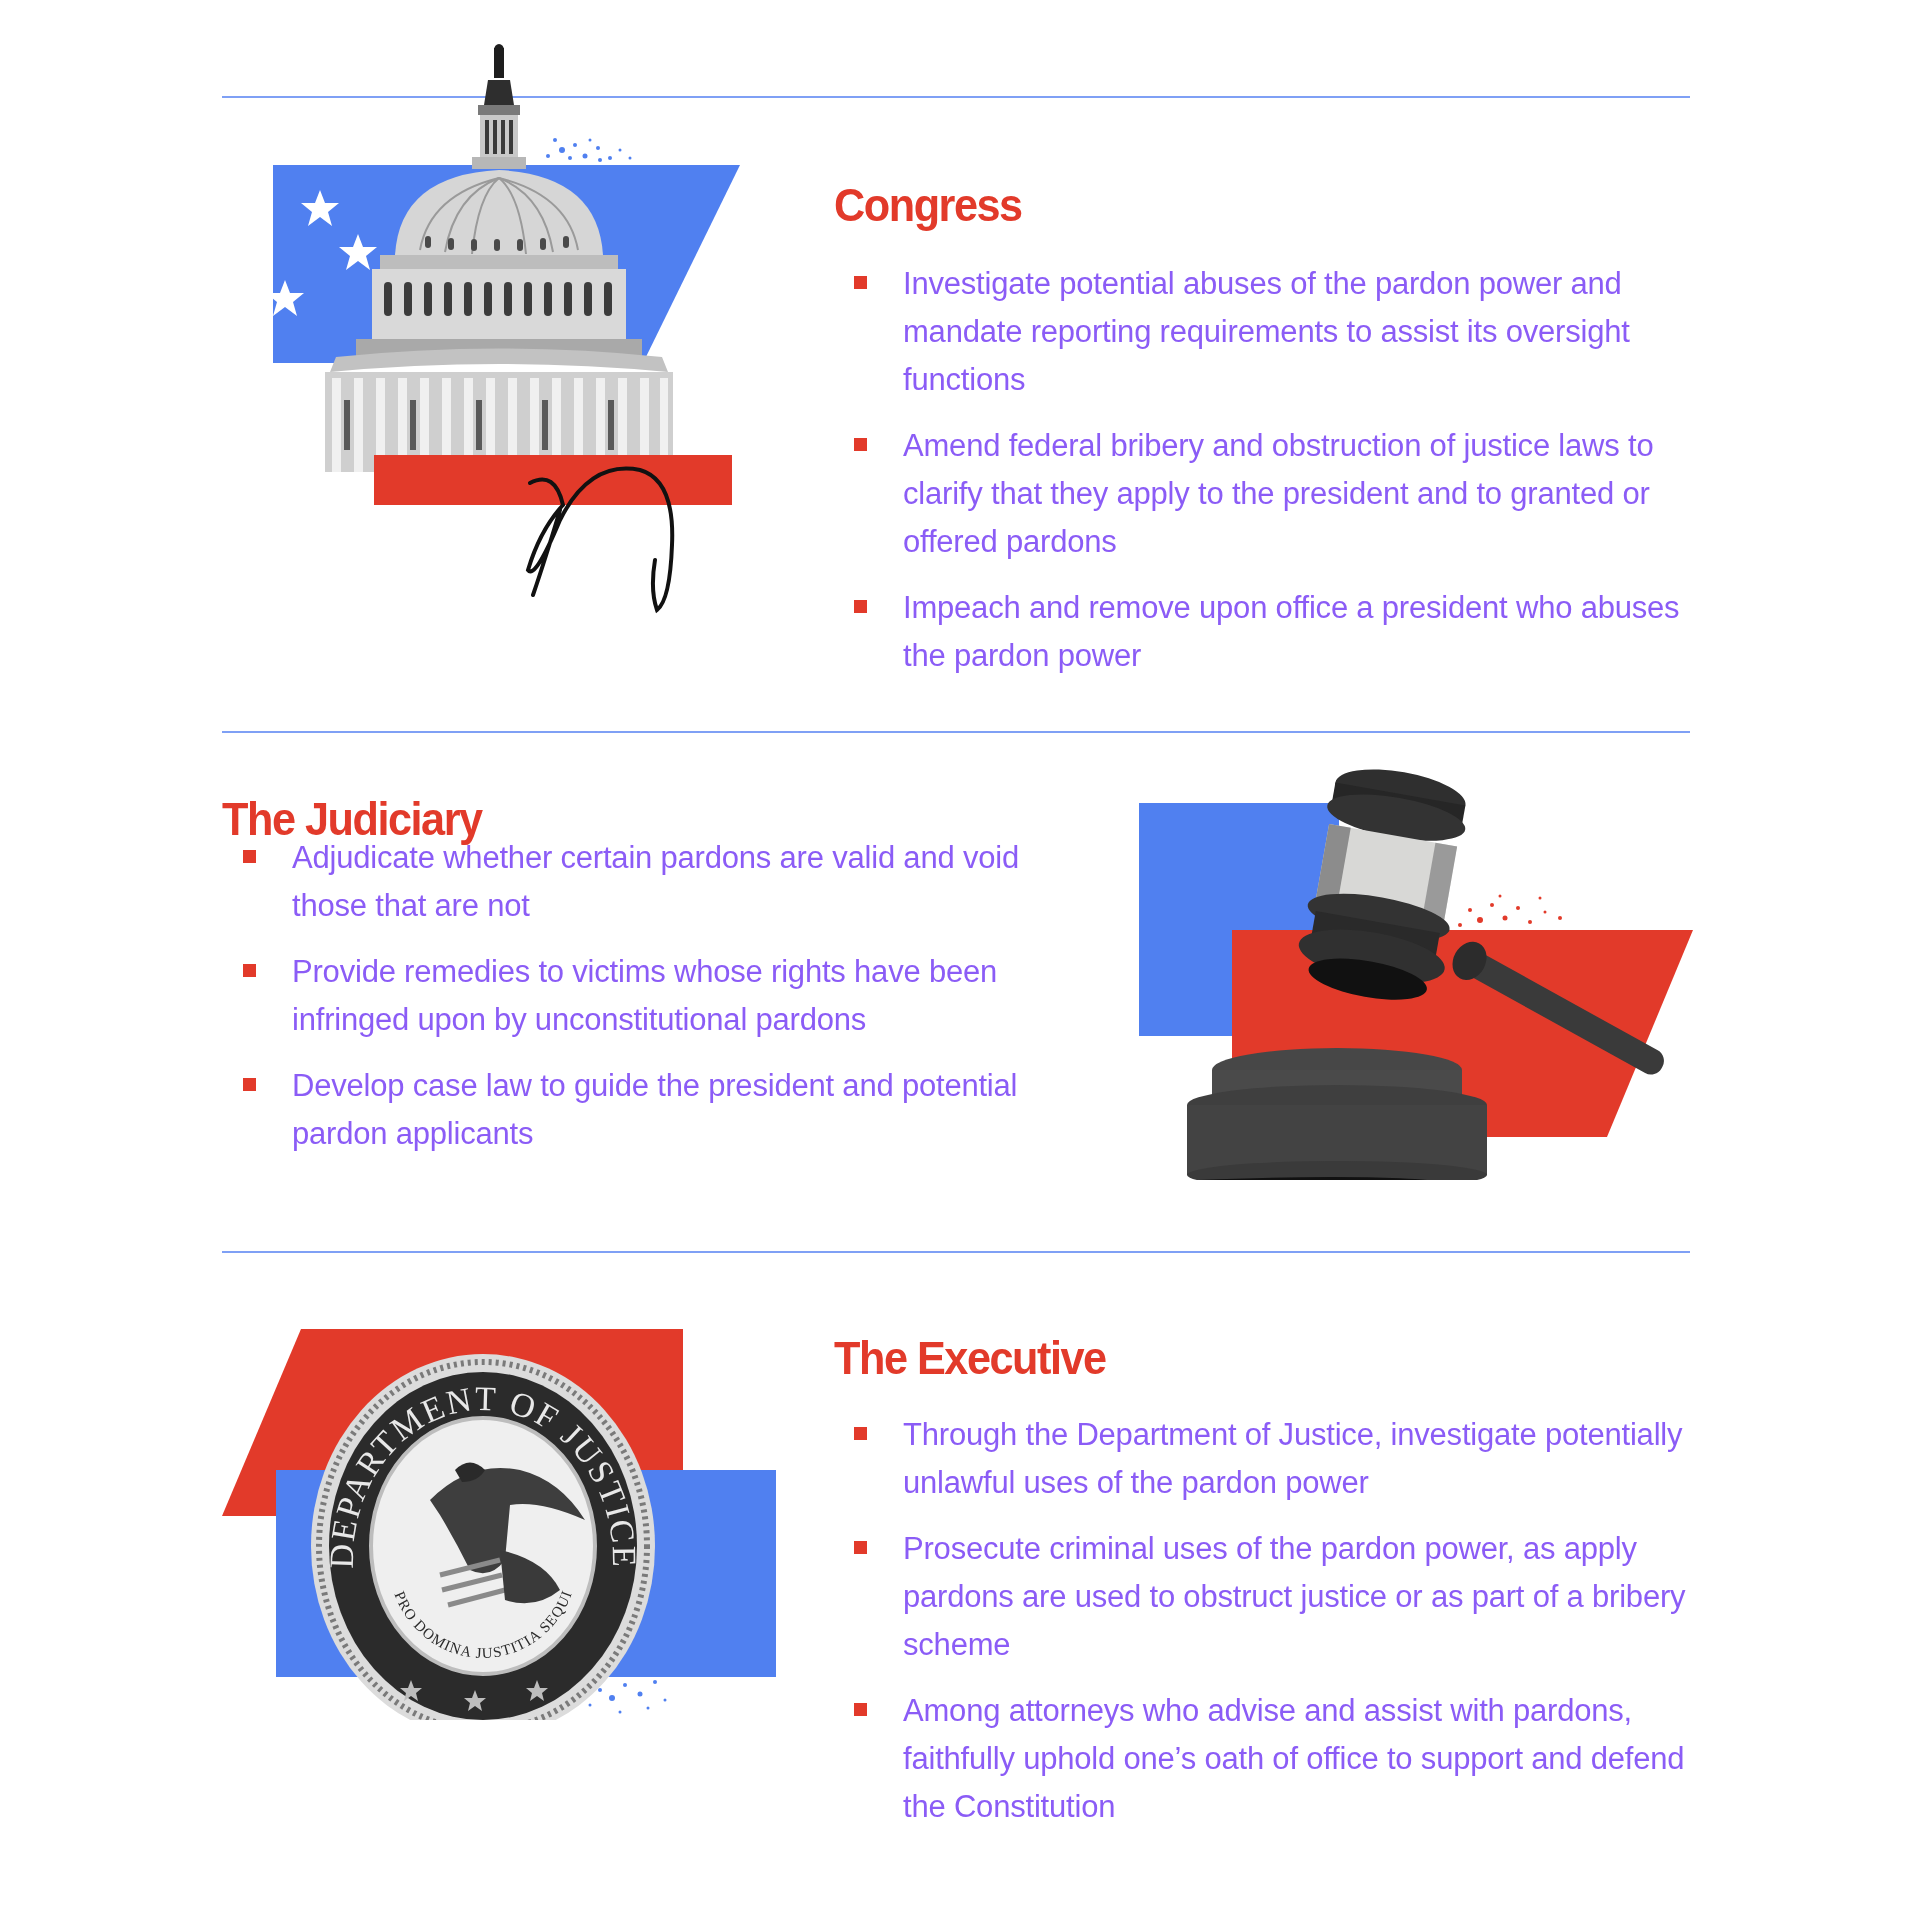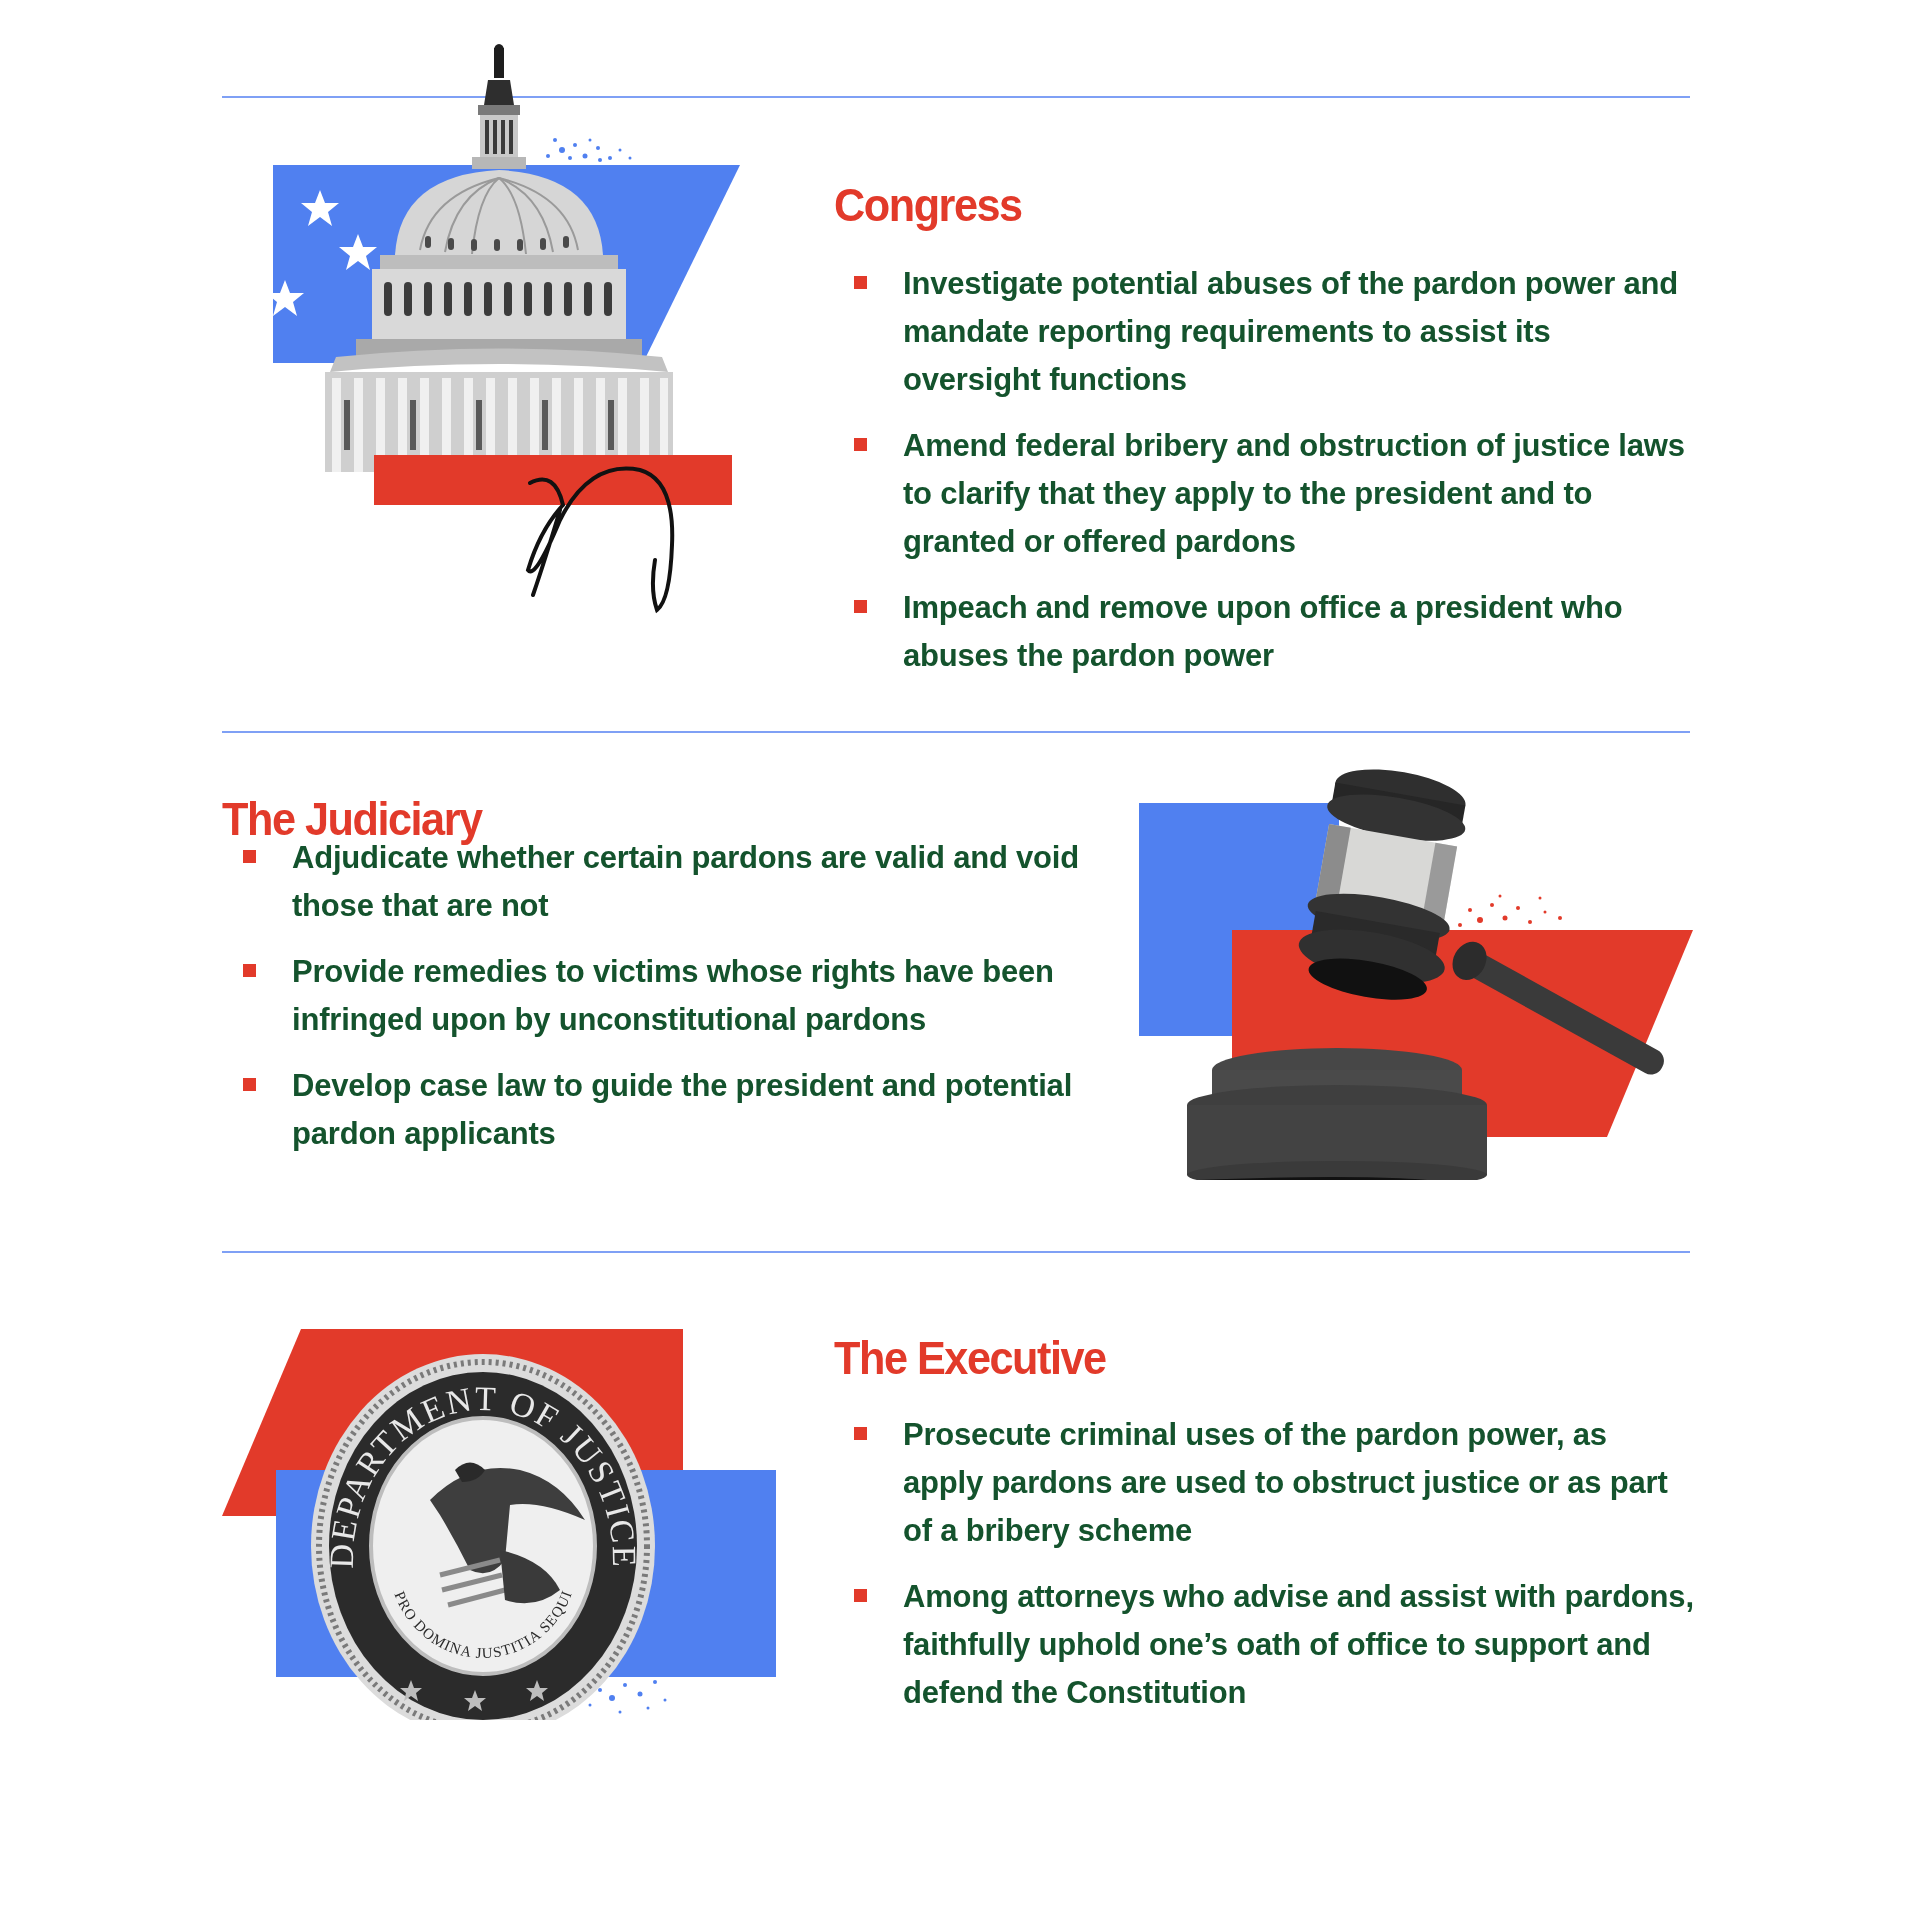--- a/index.html
+++ b/index.html
@@ -4,21 +4,21 @@
 <style>
   html, body { margin: 0; padding: 0; background: #ffffff; }
   body { width: 1912px; height: 1912px; position: relative; overflow: hidden;
          font-family: "Liberation Sans", "DejaVu Sans", sans-serif; color: #2e2e33; }
   .rule { position: absolute; left: 222px; width: 1468px; height: 2px; background: #7fa0f5; }
   .heading { position: absolute; margin: 0; font-family: "Liberation Sans", sans-serif;
              font-weight: 700; font-size: 47px; letter-spacing: -1.6px; color: #e23a2a;
              line-height: 1; transform: scaleX(0.92); transform-origin: left center; }
   .bullets { position: absolute; margin: 0; padding: 0; list-style: none; }
   .bullets li { position: relative; padding-left: 49px; font-size: 31px; line-height: 48px;
-                margin-bottom: 18px; letter-spacing: -0.2px; color: #14532d; font-weight: bold; }
+                margin-bottom: 18px; letter-spacing: -0.2px; color: #8b5cf6; }
   .bullets li .sq { position: absolute; left: 0; top: 16px; width: 13px; height: 13px; background: #e23a2a; }
   .bullets li .txt { display: block; }
   .art { position: absolute; }
   svg { display: block; }
 </style>
 </head>
 <body>
 
 <div class="rule" style="top:96px;"></div>
 <div class="rule" style="top:731px;"></div>
@@ -272,20 +272,24 @@
         <polygon points="475,1700 478,1708 486,1708 480,1713 482,1721 475,1716 468,1721 470,1713 464,1708 472,1708" transform="translate(0,-10)"></polygon>
         <polygon points="537,1680 540,1688 548,1688 542,1693 544,1701 537,1696 530,1701 532,1693 526,1688 534,1688"></polygon>
       </g>
     </svg>
   </div>
 
   <h2 class="heading" style="left:834px; top:1334px;">The Executive</h2>
   <ul class="bullets" style="left:854px; top:1411px; width:840px;">
     <li>
         <span class="sq"></span>
+        <span class="txt">Through the Department of Justice, investigate potentially unlawful uses of the pardon power</span>
+      </li>
+    <li>
+        <span class="sq"></span>
         <span class="txt">Prosecute criminal uses of the pardon power, as apply pardons are used to obstruct justice or as part of a bribery scheme</span>
       </li>
     <li>
         <span class="sq"></span>
         <span class="txt">Among attorneys who advise and assist with pardons, faithfully uphold one’s oath of office to support and defend the Constitution</span>
       </li>
   </ul>
 </section>
 
 </body></html>

